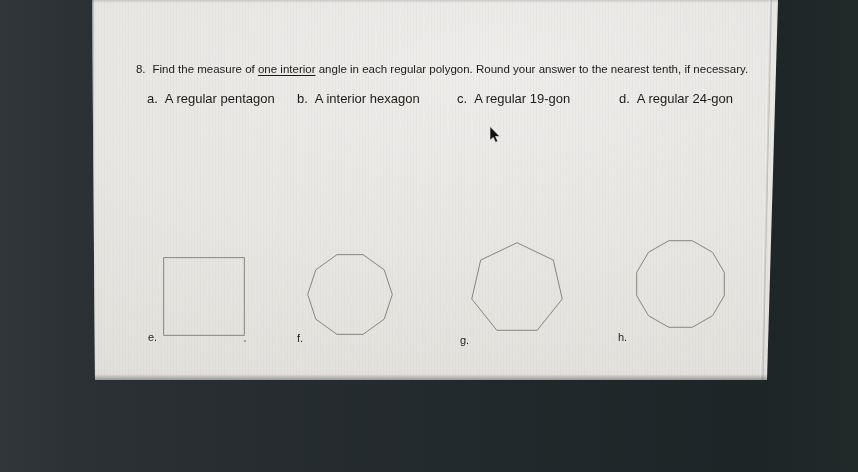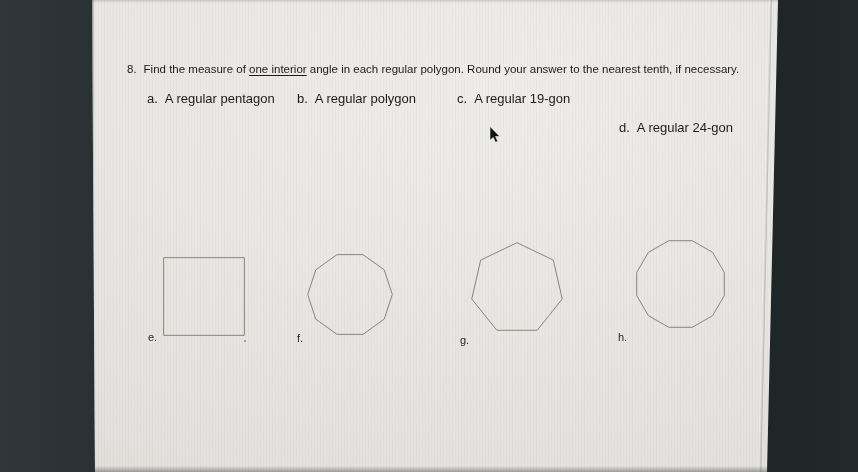--- a/index.html
+++ b/index.html
@@ -2,25 +2,26 @@
 <html><head>
 <meta charset="utf-8">
 <style>
   html, body { margin: 0; padding: 0; }
   body {
     width: 858px; height: 472px; overflow: hidden; position: relative;
     background: linear-gradient(90deg, #30363a 0%, #2a3033 11%, #232a2d 50%, #1e2527 88%, #222929 100%);
     font-family: "Liberation Sans", sans-serif;
   }
   .page {
-    position: absolute; left: 92px; top: 0; width: 686px; height: 472px;
+    position: absolute; left: 92px; top: 0; width: 686px; height: 380px;
     background:
       repeating-linear-gradient(90deg, rgba(110,110,100,0.045) 0 1px, rgba(255,255,255,0) 1px 3px),
       radial-gradient(140% 110% at 58% 18%, #eeedeb 0%, #e9e7e4 40%, #e3e1dd 78%, #dbd9d4 100%);
     clip-path: polygon(0px 0px, 100% 0px, calc(100% - 11px) 100%, 3px 100%);
+    text-align: center;
   }
   .page::before { 
     content: ""; position: absolute; left: 0; top: 0; width: 3px; height: 100%;
     background: linear-gradient(90deg, rgba(70,75,75,0.55), rgba(255,255,255,0.55));
   }
   .page::after { 
     content: ""; position: absolute; left: 0; bottom: 0; width: 100%; height: 6px;
     background: linear-gradient(180deg, rgba(20,25,27,0) 0%, rgba(20,25,27,0.35) 100%);
   }
   .edge-right { 
@@ -36,21 +37,21 @@
     position: absolute; left: 35px; top: 62px; width: 630px;
     font-size: 11.5px; line-height: 14px; color: #1c1c1c; letter-spacing: 0px;
     white-space: nowrap;
   }
   .qnum { margin-right: 7px; }
   .u { text-decoration: underline; text-underline-offset: 2px; }
   .option {
     position: absolute; top: 91px; font-size: 13px; color: #1c1c1c; white-space: nowrap;
   }
   .opt-label { margin-right: 7px; }
-  .opt-a { left: 55px; } .opt-b { left: 205px; } .opt-c { left: 365px; } .opt-d { left: 527px; margin-top: 29px; }
+  .opt-a { left: 55px; } .opt-b { left: 205px; } .opt-c { left: 365px; } .opt-d { left: 527px; }
   .shape { position: absolute; }
   .shape svg { display: block; overflow: visible; }
   .shape polygon { fill: none; stroke: #86857f; stroke-width: 1; vector-effect: non-scaling-stroke; }
   .shape-e { left: 71px;  top: 257px; width: 82px; height: 79px; }
   .shape-f { left: 215px; top: 254px; width: 86px; height: 81px; }
   .shape-g { left: 379px; top: 242px; width: 92px; height: 89px; }
   .shape-h { left: 544px; top: 240px; width: 89px; height: 88px; }
   .shape-label { position: absolute; font-size: 11px; color: #262626; }
   .lbl-e { left: 56px;  top: 331px; }
   .lbl-f { left: 205px; top: 332px; }
@@ -68,21 +69,21 @@
   <div class="edge-right"></div>
 
   <div class="question">
     <span class="qnum">8.</span><span>Find the measure of </span><span class="u">one interior</span><span> angle in each regular polygon.  Round your answer to the nearest tenth, if necessary.</span>
   </div>
 
   <div class="option opt-a">
     <span class="opt-label">a.</span><span>A regular pentagon</span>
   </div>
   <div class="option opt-b">
-    <span class="opt-label">b.</span><span>A regular polygon</span>
+    <span class="opt-label">b.</span><span>A interior hexagon</span>
   </div>
   <div class="option opt-c">
     <span class="opt-label">c.</span><span>A regular 19-gon</span>
   </div>
   <div class="option opt-d">
     <span class="opt-label">d.</span><span>A regular 24-gon</span>
   </div>
 
   <div class="shape shape-e">
     <svg viewBox="0 0 100 100" preserveAspectRatio="none" width="100%" height="100%">

